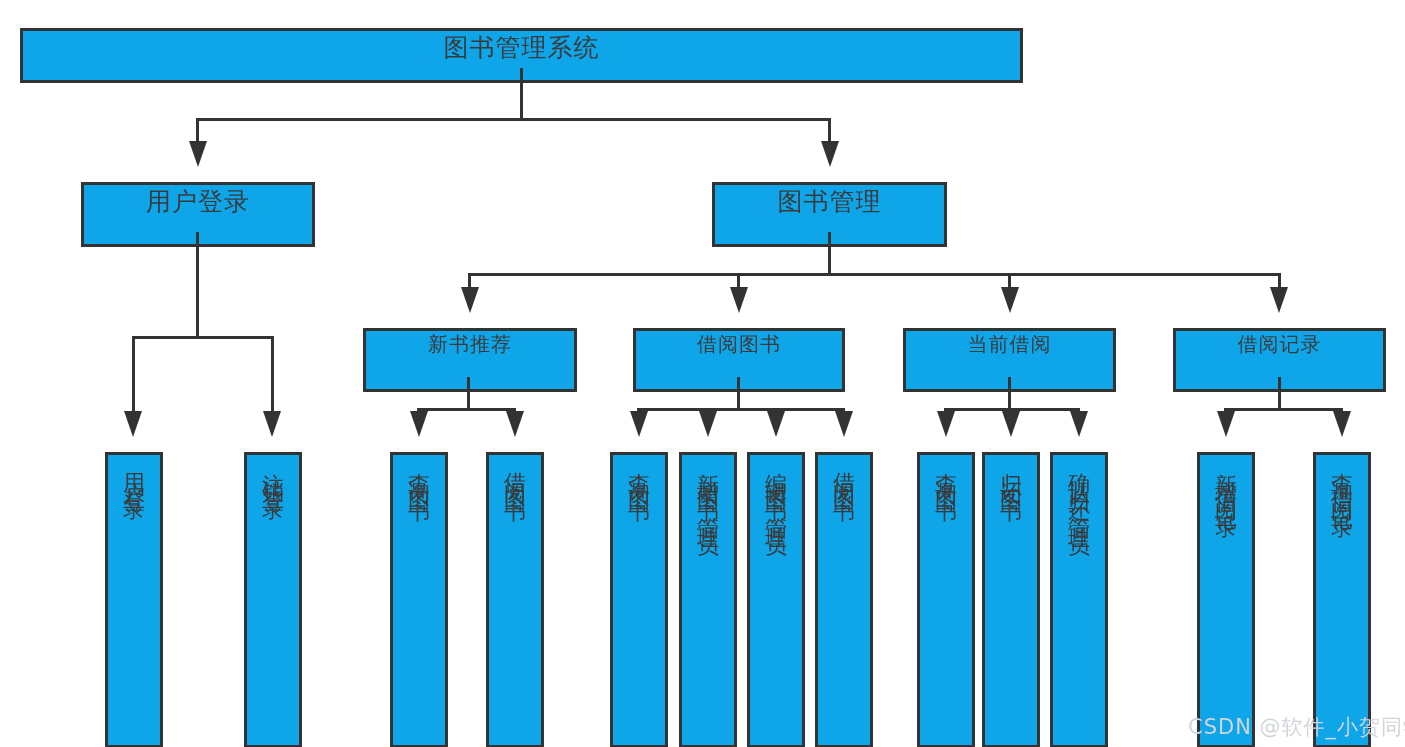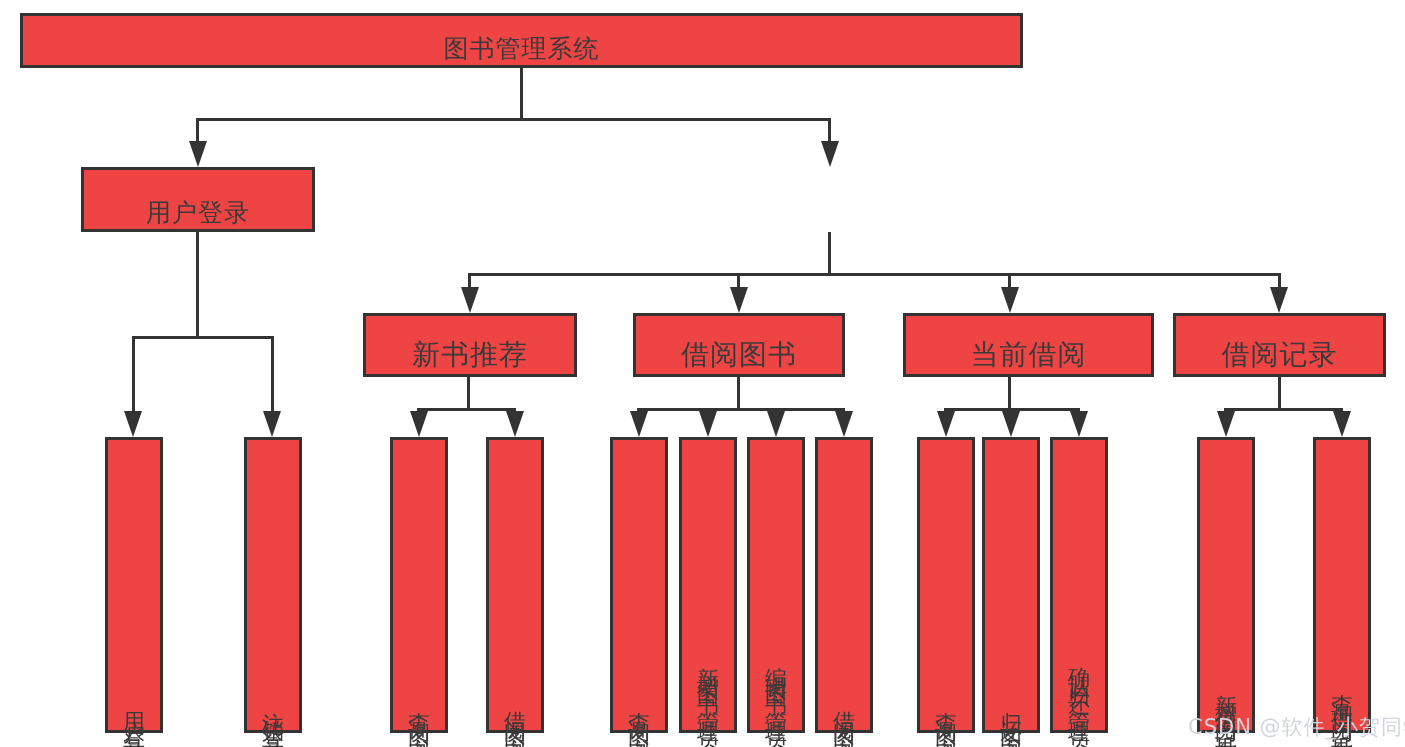--- a/index.html
+++ b/index.html
@@ -3,26 +3,27 @@
 <meta charset="utf-8">
 <style>
   html,body { margin:0; padding:0; }
   .canvas {
     position:relative; width:1405px; height:747px; overflow:hidden;
     background:var(--background,#ffffff);
     font-family:"DejaVu Sans","Liberation Sans",sans-serif;
   }
   .box {
     position:absolute; box-sizing:border-box;
-    border:3px solid var(--line,#333333); background:#ef4444;
-    display:flex; align-items:flex-end; justify-content:center;
+    border:3px solid var(--line,#333333); background:#0ea5e9;
+    display:flex; align-items:flex-start; justify-content:center;
     color:var(--text,#3a3a3a);
+    margin-top:15px;
   }
   .hbox  { font-size:25px; letter-spacing:1px; }
-  .lvl3  { font-size:28px; }
+  .lvl3  { font-size:20px; }
   .vbox .vtext {
     writing-mode:vertical-rl; text-orientation:mixed;
     font-size:22px; letter-spacing:9px; line-height:1.1;
   }
   .ln { position:absolute; background:var(--line,#333333); }
   .ln.v { width:3px; }
   .ln.h { height:3px; }
   .arw {
     position:absolute; width:0; height:0;
     border-left:9px solid transparent; border-right:9px solid transparent;
@@ -46,20 +47,23 @@
   <div class="ln v" style="left:520px;top:68px;height:53px;"></div>
   <div class="ln h" style="left:196px;top:118px;width:635px;"></div>
   <div class="ln v" style="left:196px;top:118px;height:26px;"></div>
   <div class="ln v" style="left:828px;top:118px;height:26px;"></div>
   <div class="arw" style="left:189px;top:141px;"></div>
   <div class="arw" style="left:821px;top:141px;"></div>
 
   <div class="box hbox" style="left:81px;top:167px;width:234px;height:65px;">
     <span>用户登录</span>
   </div>
+  <div class="box hbox" style="left:712px;top:167px;width:235px;height:65px;">
+    <span>图书管理</span>
+  </div>
 
   <div class="ln v" style="left:196px;top:232px;height:107px;"></div>
   <div class="ln h" style="left:132px;top:336px;width:142px;"></div>
   <div class="ln v" style="left:132px;top:336px;height:78px;"></div>
   <div class="ln v" style="left:271px;top:336px;height:78px;"></div>
   <div class="arw" style="left:124px;top:411px;"></div>
   <div class="arw" style="left:263px;top:411px;"></div>
 
   <div class="ln v" style="left:828px;top:232px;height:44px;"></div>
   <div class="ln h" style="left:468px;top:273px;width:813px;"></div>
@@ -71,21 +75,21 @@
   <div class="arw" style="left:730px;top:287px;"></div>
   <div class="arw" style="left:1001px;top:287px;"></div>
   <div class="arw" style="left:1270px;top:287px;"></div>
 
   <div class="box hbox lvl3" style="left:363px;top:313px;width:214px;height:64px;">
     <span>新书推荐</span>
   </div>
   <div class="box hbox lvl3" style="left:633px;top:313px;width:212px;height:64px;">
     <span>借阅图书</span>
   </div>
-  <div class="box hbox lvl3" style="left:903px;top:313px;width:251px;height:64px;">
+  <div class="box hbox lvl3" style="left:903px;top:313px;width:213px;height:64px;">
     <span>当前借阅</span>
   </div>
   <div class="box hbox lvl3" style="left:1173px;top:313px;width:213px;height:64px;">
     <span>借阅记录</span>
   </div>
 
   <div class="ln v" style="left:467px;top:377px;height:34px;"></div>
   <div class="ln h" style="left:417px;top:408px;width:99px;"></div>
   <div class="ln v" style="left:417px;top:408px;height:6px;"></div>
   <div class="ln v" style="left:513px;top:408px;height:6px;"></div>

